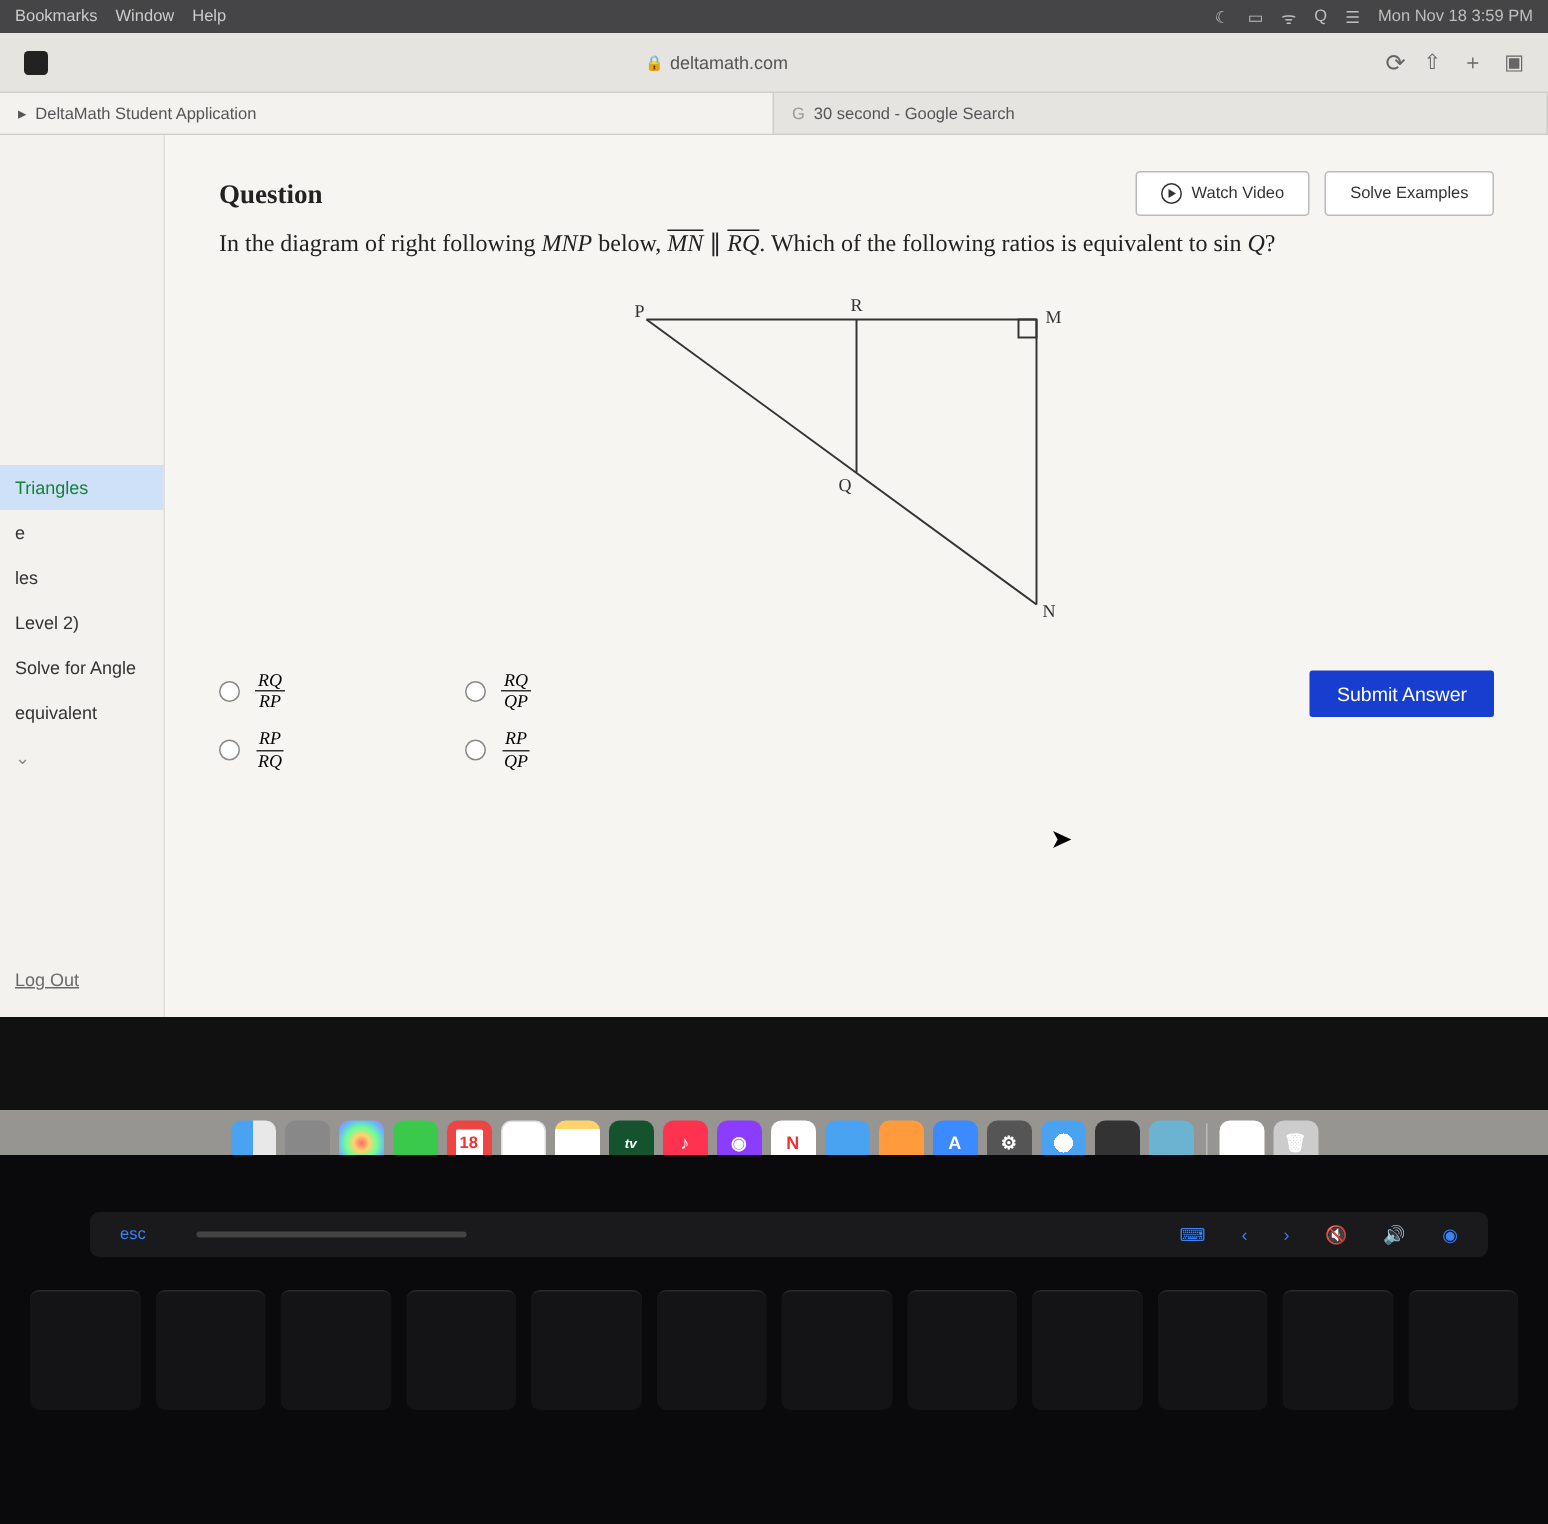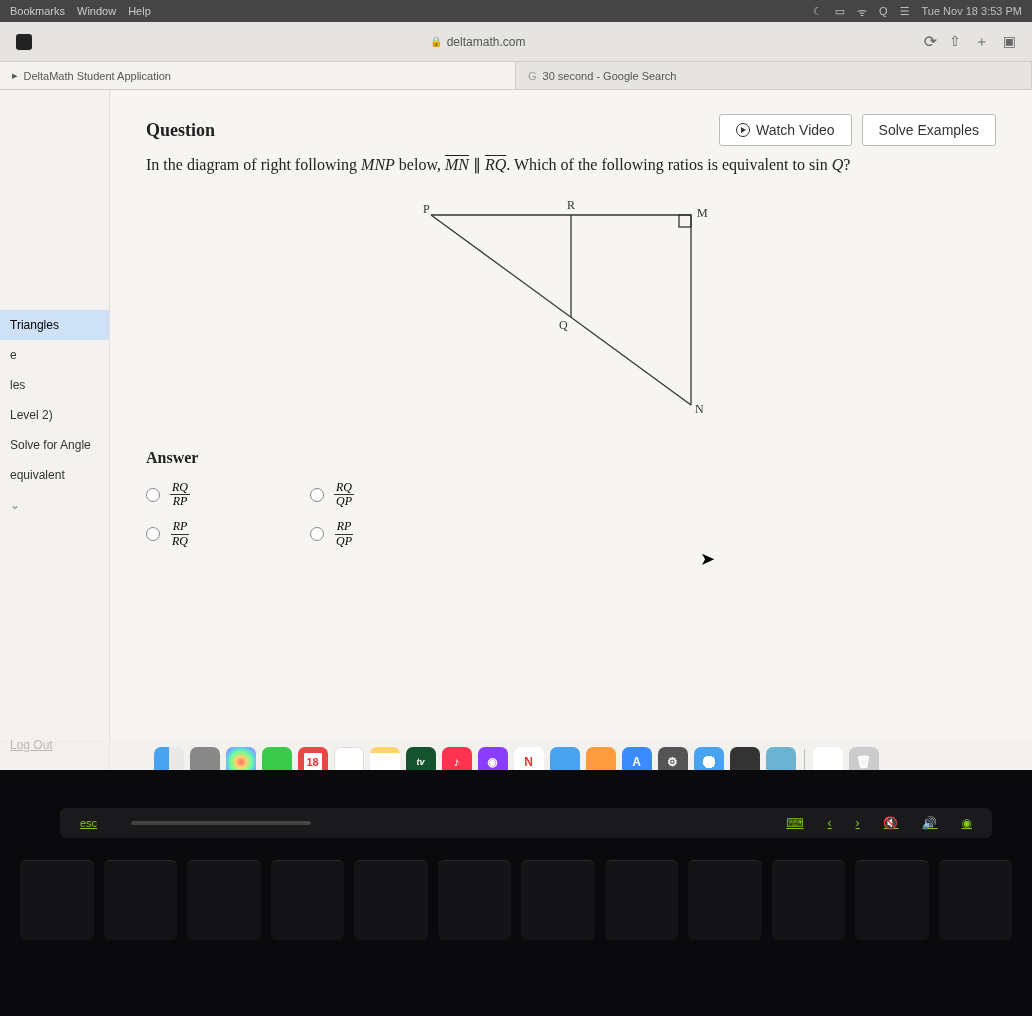--- a/index.html
+++ b/index.html
@@ -7,21 +7,21 @@
   font-family: -apple-system, BlinkMacSystemFont, "Segoe UI", Helvetica, Arial, sans-serif;
   background: #111;
   width: 1032px;
   height: 1016px;
   overflow: hidden;
   position: relative;
 }
 .screen {
   position: absolute;
   top: 0; left: 0; right: 0;
-  height: 770px;
+  height: 678px;
   background: linear-gradient(180deg, #e8e6e3 0%, #d9d6d2 100%);
   display: flex;
   flex-direction: column;
 }
 .menubar {
   height: 22px;
   background: rgba(40,40,42,0.85);
   color: #ccc;
   display: flex;
   align-items: center;
@@ -85,21 +85,21 @@
   padding-top: 220px;
   display:flex;
   flex-direction:column;
 }
 .side-item {
   padding:8px 10px;
   cursor:pointer;
 }
 .side-item.active {
   background:#cfe1f7;
-  color:#000000;
+  color:#15803d;
   font-weight:500;
 }
 .logout {
   margin-top:auto;
   padding:12px 10px 18px;
   color:#6a6a6a;
   text-decoration:underline;
 }
 
 .main {
@@ -117,21 +117,21 @@
   font-family: Georgia, "Times New Roman", serif;
   font-size:18px;
   font-weight:600;
   color:#222;
 }
 .q-buttons { display:flex; gap:10px; }
 .btn-outline {
   border:1px solid #bbb;
   background:#fff;
   padding:7px 16px;
-  font-size:14px;
+  font-size:11px;
   color:#333;
   border-radius:3px;
   cursor:pointer;
   display:flex;
   align-items:center;
   gap:6px;
 }
 .play-circ {
   width:14px; height:14px; border:1.5px solid #333; border-radius:50%;
   display:inline-flex; align-items:center; justify-content:center;
@@ -262,23 +262,22 @@
   position:absolute;
   top: 808px;
   left: 60px; right: 40px;
   height: 30px;
   background:#1a1a1c;
   border-radius:6px;
   display:flex;
   align-items:center;
   gap:24px;
   padding:0 20px;
-  color:#84cc16;
+  color:#3b82f6;
   font-size:12px;
-  text-decoration:underline;
 }
 .touchbar .esc { font-size:11px; }
 .touchbar .slider { flex:0 0 180px; height:4px; background:#444; border-radius:2px; margin-left:10px; }
 .touchbar .spacer { flex:1; }
 .keys {
   position:absolute;
   top: 860px; left:20px; right:20px;
   display:flex;
   gap:10px;
 }
@@ -300,21 +299,21 @@
     <span>Bookmarks</span>
     <span>Window</span>
     <span>Help</span>
   </div>
   <div class="menubar-right">
     <span>☾</span>
     <span>▭</span>
     <span>ᯤ</span>
     <span>Q</span>
     <span>☰</span>
-    <span>Tue Nov 18  3:53 PM</span>
+    <span>Mon Nov 18  3:59 PM</span>
   </div>
 </div>
 
 <div class="browser-chrome">
   <div class="shield"></div>
   <div class="urlbar">
     <span class="lock">🔒</span>
     <span>deltamath.com</span>
   </div>
   <span style="color:#666;">⟳</span>
@@ -374,21 +373,20 @@
         <line x1="160" y1="20" x2="160" y2="122"></line>
         <rect x="268" y="20" width="12" height="12"></rect>
         <text x="12" y="18">P</text>
         <text x="156" y="14">R</text>
         <text x="286" y="22">M</text>
         <text x="148" y="134">Q</text>
         <text x="284" y="218">N</text>
       </svg>
     </div>
 
-    <div class="answer-title">Answer</div>
 
     <div class="answer-grid">
       <div class="choices">
         <div class="choice">
           <div class="radio"></div>
           <div class="frac">
                 <span class="num">RQ</span>
                 <span class="den">RP</span>
               </div>
         </div>
@@ -407,20 +405,23 @@
               </div>
         </div>
         <div class="choice">
           <div class="radio"></div>
           <div class="frac">
                 <span class="num">RP</span>
                 <span class="den">QP</span>
               </div>
         </div>
       </div>
+      <div class="submit-wrap">
+        <button class="submit-btn">Submit Answer</button>
+      </div>
     </div>
 
   </div>
 </div>
 
 </div>
 
 <div class="cursor-arrow">➤</div>
 
 <div class="dock">

